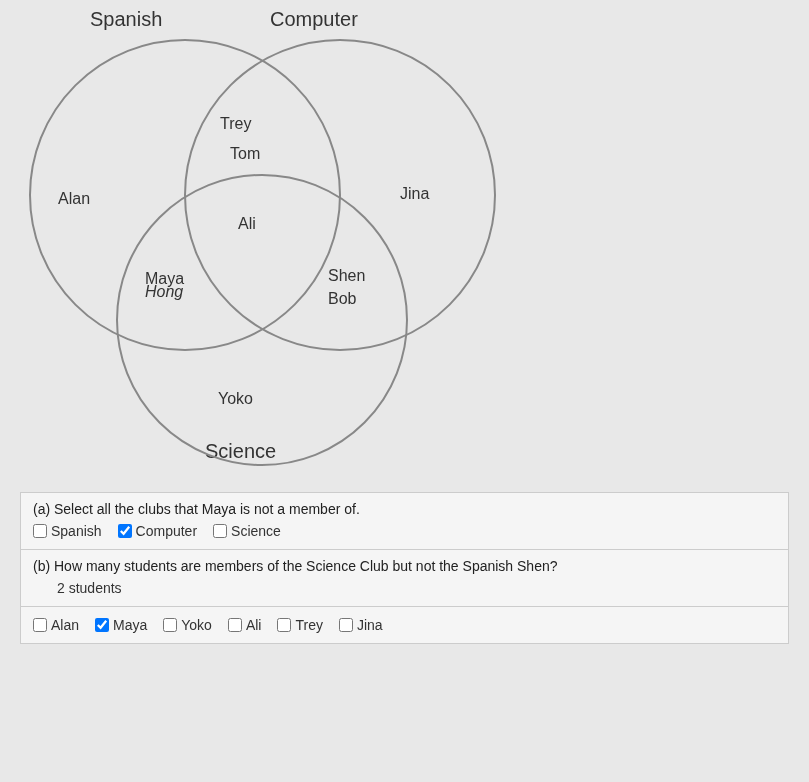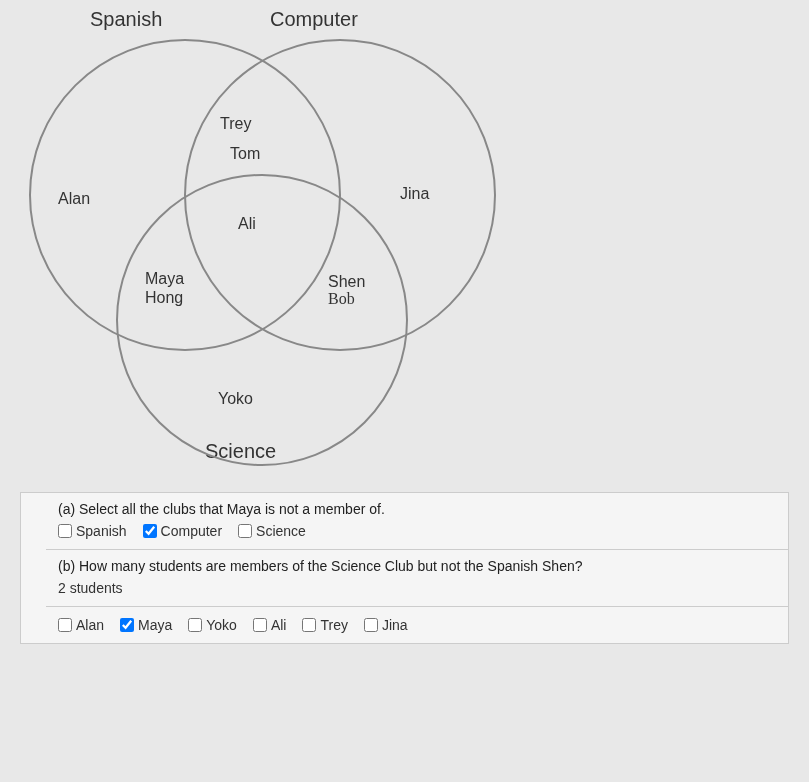--- a/index.html
+++ b/index.html
@@ -63,21 +63,20 @@
     }
 
     
     .questions-section {
       position: absolute;
       top: 492px;
       left: 20px;
       right: 20px;
       background: #f5f5f5;
       border: 1px solid #ccc;
-      padding-left: 25px;
     }
 
     .question-row {
       border-bottom: 1px solid #ccc;
       padding: 8px 12px;
     }
 
     .question-row:last-child {
       border-bottom: none;
     }
@@ -106,20 +105,21 @@
 
     .checkbox-item input[type="checkbox"] {
       width: 14px;
       height: 14px;
       cursor: pointer;
     }
 
     .answer-text {
       font-size: 14px;
       color: #333;
+      margin-left: 24px;
     }
   </style>
 </head>
 <body>
 
 <div class="venn-section">
 
   <span class="venn-label-spanish">Spanish</span>
   <span class="venn-label-computer">Computer</span>
   <span class="venn-label-science">Science</span>
@@ -138,25 +138,25 @@
   <span class="name" style="left: 220px; top: 115px;">Trey</span>
 
   <span class="name" style="left: 230px; top: 145px;">Tom</span>
 
   <span class="name" style="left: 400px; top: 185px;">Jina</span>
 
   <span class="name" style="left: 238px; top: 215px;">Ali</span>
 
   <span class="name" style="left: 145px; top: 270px;">Maya</span>
 
-  <span class="name" style="left: 145px; top: 289px;">Hong</span>
-
-  <span class="name" style="left: 328px; top: 273px;">Shen</span>
-
-  <span class="name" style="left: 328px; top: 290px; font-family: Liberation Serif, serif;">Bob</span>
+  <span class="name" style="left: 145px; top: 283px; font-style: italic;">Hong</span>
+
+  <span class="name" style="left: 328px; top: 267px;">Shen</span>
+
+  <span class="name" style="left: 328px; top: 290px;">Bob</span>
 
   <span class="name" style="left: 218px; top: 390px;">Yoko</span>
 
 </div>
 
 <div class="questions-section">
 
   <div class="question-row">
     <div class="question-label">(a) Select all the clubs that Maya is not a member of.</div>
     <div class="answer-row">

